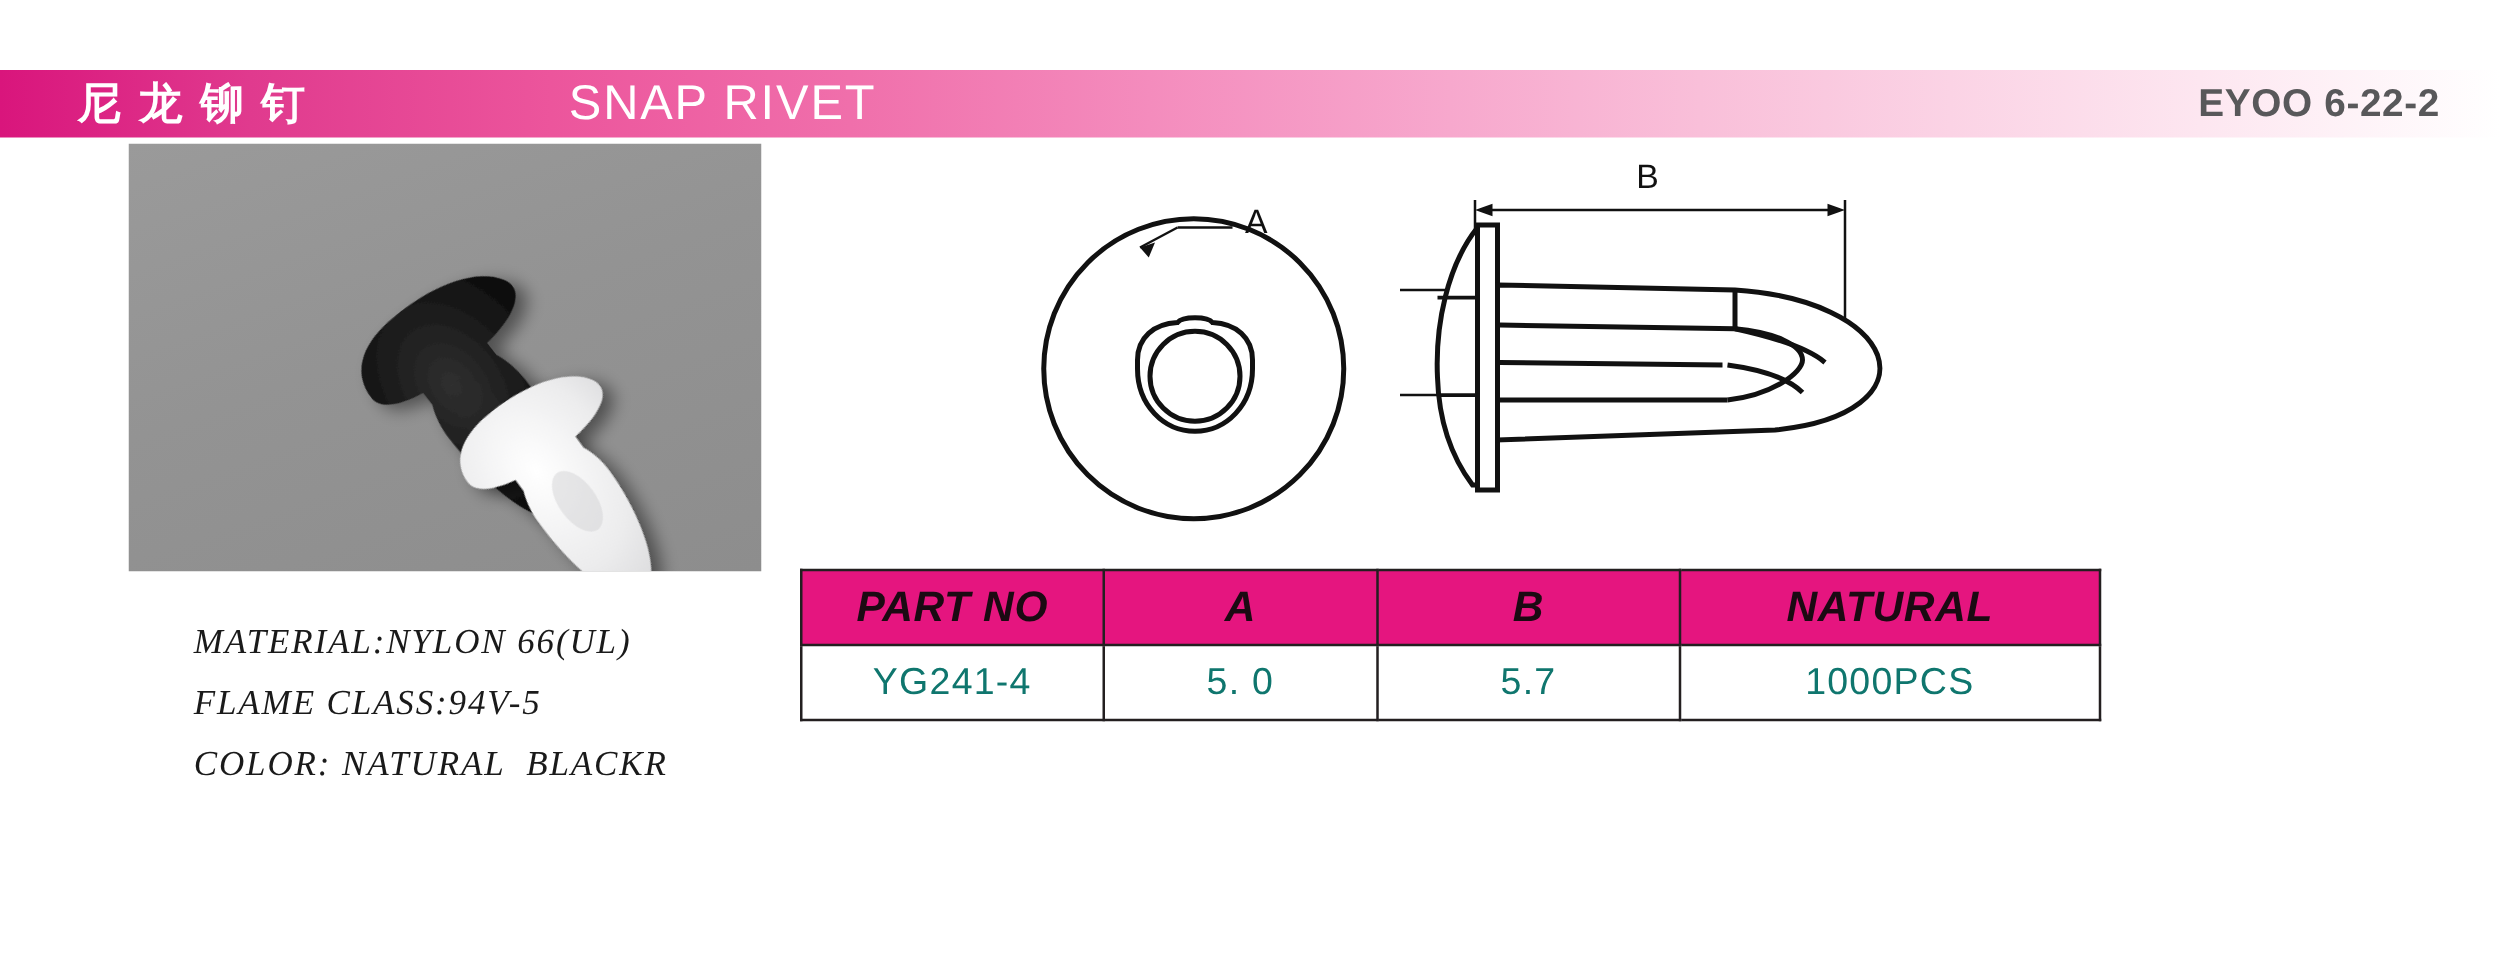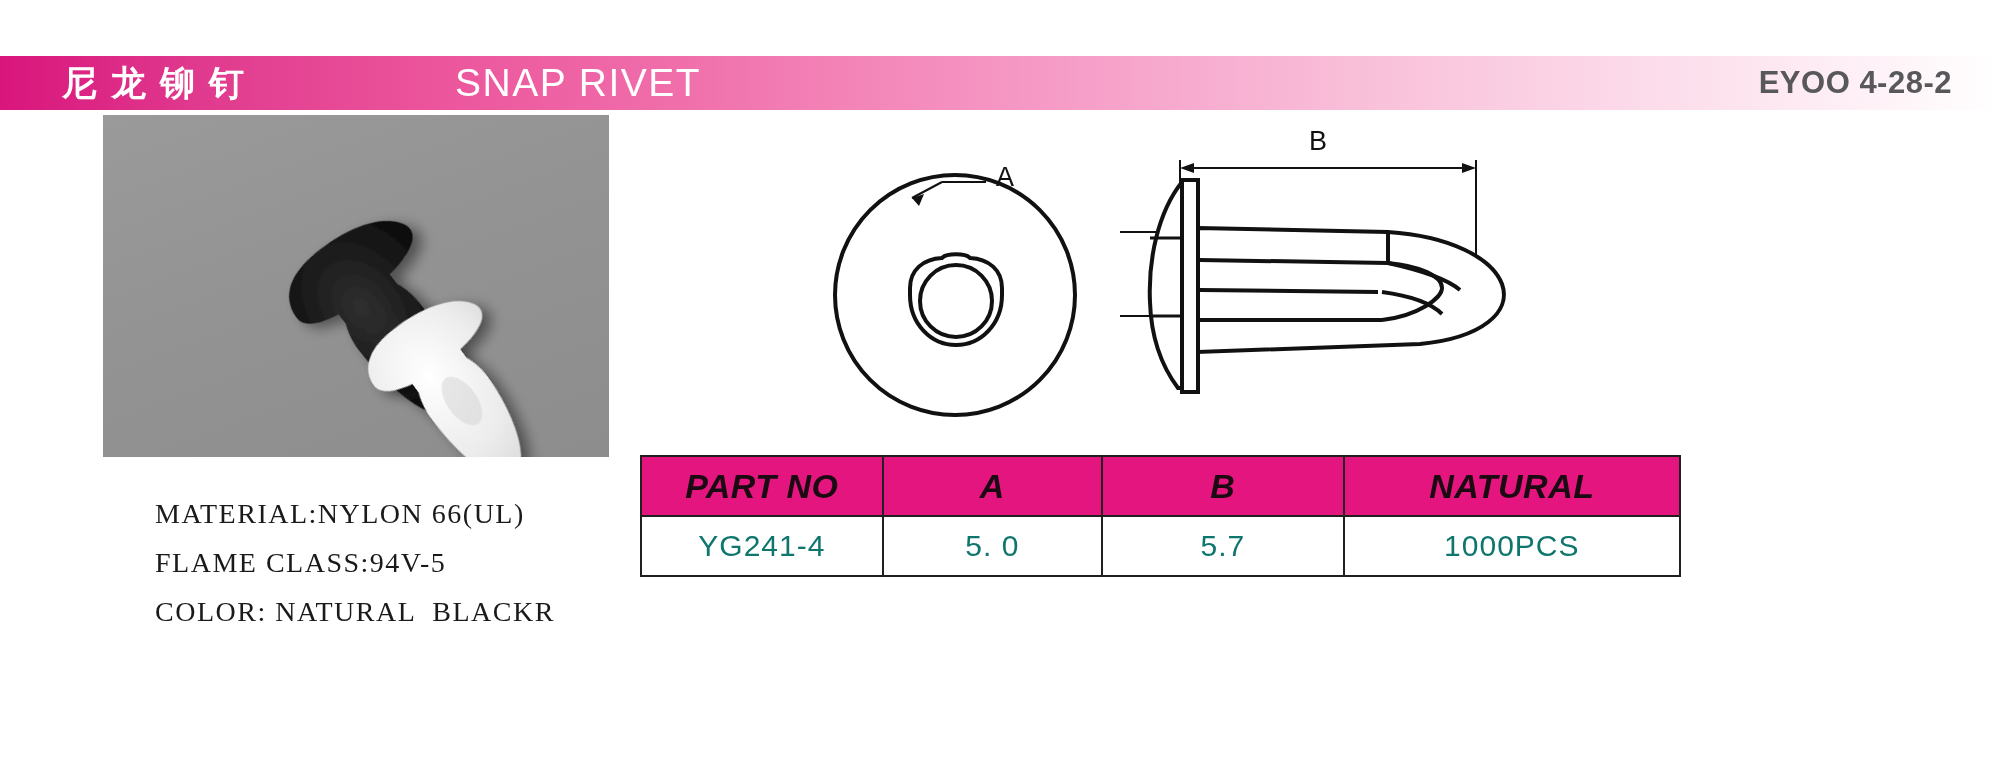--- a/index.html
+++ b/index.html
@@ -90,20 +90,21 @@
     top: 498px;
     width: 560px;
     font-family: "Liberation Serif", serif;
     font-size: 28px;
     color: #1a1a1a;
     letter-spacing: 1.5px;
   }
   .spec-line {
     margin-bottom: 17px;
     white-space: pre;
+    font-style: italic;
   }
 
   
   #drawing-area {
     position: absolute;
     left: 790px;
     top: 120px;
     width: 1180px;
     height: 330px;
   }
@@ -160,21 +161,21 @@
   .col-a    { width: 195px; }
   .col-b    { width: 215px; }
   .col-pack { width: 300px; }
 </style>
 </head>
 <body>
 
 <div id="header-banner">
   <div id="header-cn-title">尼龙铆钉</div>
   <div id="header-en-title">SNAP RIVET</div>
-  <div id="header-code">EYOO 4-28-2</div>
+  <div id="header-code">EYOO 6-22-2</div>
 </div>
 
 <div id="product-photo">
   <svg width="506" height="342" viewBox="0 0 506 342">
     <defs>
       <radialGradient id="blackGrad" cx="40%" cy="35%" r="75%">
         <stop offset="0%" stop-color="#303030"></stop>
         <stop offset="55%" stop-color="#161616"></stop>
         <stop offset="100%" stop-color="#050505"></stop>
       </radialGradient>

